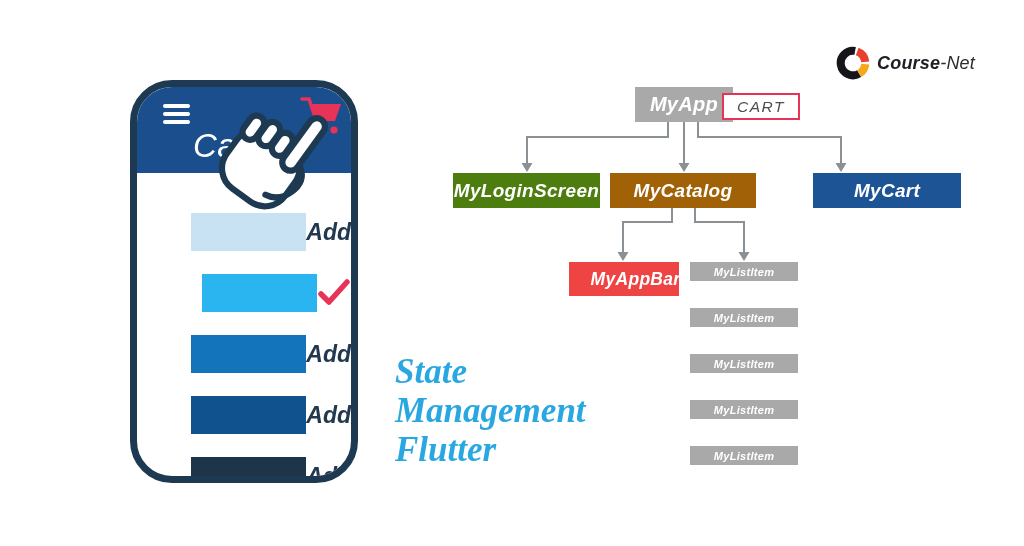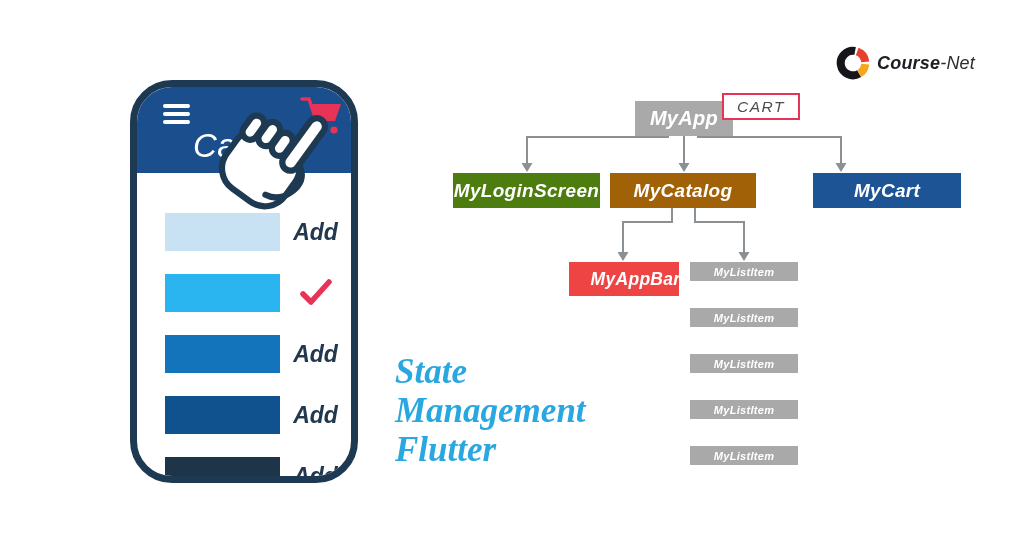--- a/index.html
+++ b/index.html
@@ -21,37 +21,37 @@
   
   .phone {
     position:absolute; left:130px; top:80px; width:228px; height:403px;
     border:7px solid #1d3a52; border-radius:42px; background:#fff; overflow:hidden;
   }
   .phone-header { position:relative; height:86px; }
   .hamburger { position:absolute; left:26px; top:17px; width:27px; }
   .hamburger span { display:block; height:3.5px; border-radius:2px; background:#fff; margin-bottom:4.5px; }
   .phone-title { position:absolute; left:56px; top:40px; color:#fff; font-size:33px; font-weight:500; letter-spacing:.5px; }
   .cart-btn { position:absolute; left:160px; top:3px; width:48px; height:48px; }
-  .phone-list { margin-top:40px; display:flex; flex-direction:column; gap:23px; }
+  .phone-list { margin-top:40px; display:flex; flex-direction:column; gap:23px;align-items:flex-end; }
   .p-row { display:flex; align-items:center; height:38px; }
   .p-bar { width:115px; height:38px; margin-left:28px; }
   .p-action { flex:1; display:flex; align-items:center; justify-content:center;
               font-size:23px; font-weight:600; color:#22384e; }
   .hand { position:absolute; left:210px; top:94px; width:120px; height:126px; }
 
   
   .caption { position:absolute; left:395px; top:352px;
              font-family:"Liberation Serif", serif; font-weight:700;
              font-size:35px; line-height:39px; }
 
   
   .connectors { position:absolute; left:0; top:0; width:1024px; height:546px; pointer-events:none; }
   .node { position:absolute; display:flex; align-items:center; justify-content:center;
           color:#fff; font-weight:600; letter-spacing:.3px; }
-  .n-root  { left:635px; top:101px;  width:98px;  height:35px; font-size:20px; }
+  .n-root  { left:635px; top:87px;  width:98px;  height:35px; font-size:20px; }
   .n-login { left:453px; top:173px; width:147px; height:35px; font-size:19px; }
   .n-catalog{ left:610px; top:173px; width:146px; height:35px; font-size:19px; }
   .n-mycart{ left:797px; top:173px; width:148px; height:35px; font-size:19px;margin-left:16px; }
   .n-appbar{ left:569px; top:262px; width:110px; height:34px; font-size:17.5px; }
   .n-li    { left:690px; width:108px; height:19px; font-size:11px; }
   .cart-tag { position:absolute; left:722px; top:93px; width:78px; height:27px;
               background:#fff; border:2.5px solid #e73358;
               display:flex; align-items:center; justify-content:center;
               font-size:15.5px; font-weight:500; color:#4d4d4d; letter-spacing:1.5px; }
 </style>

